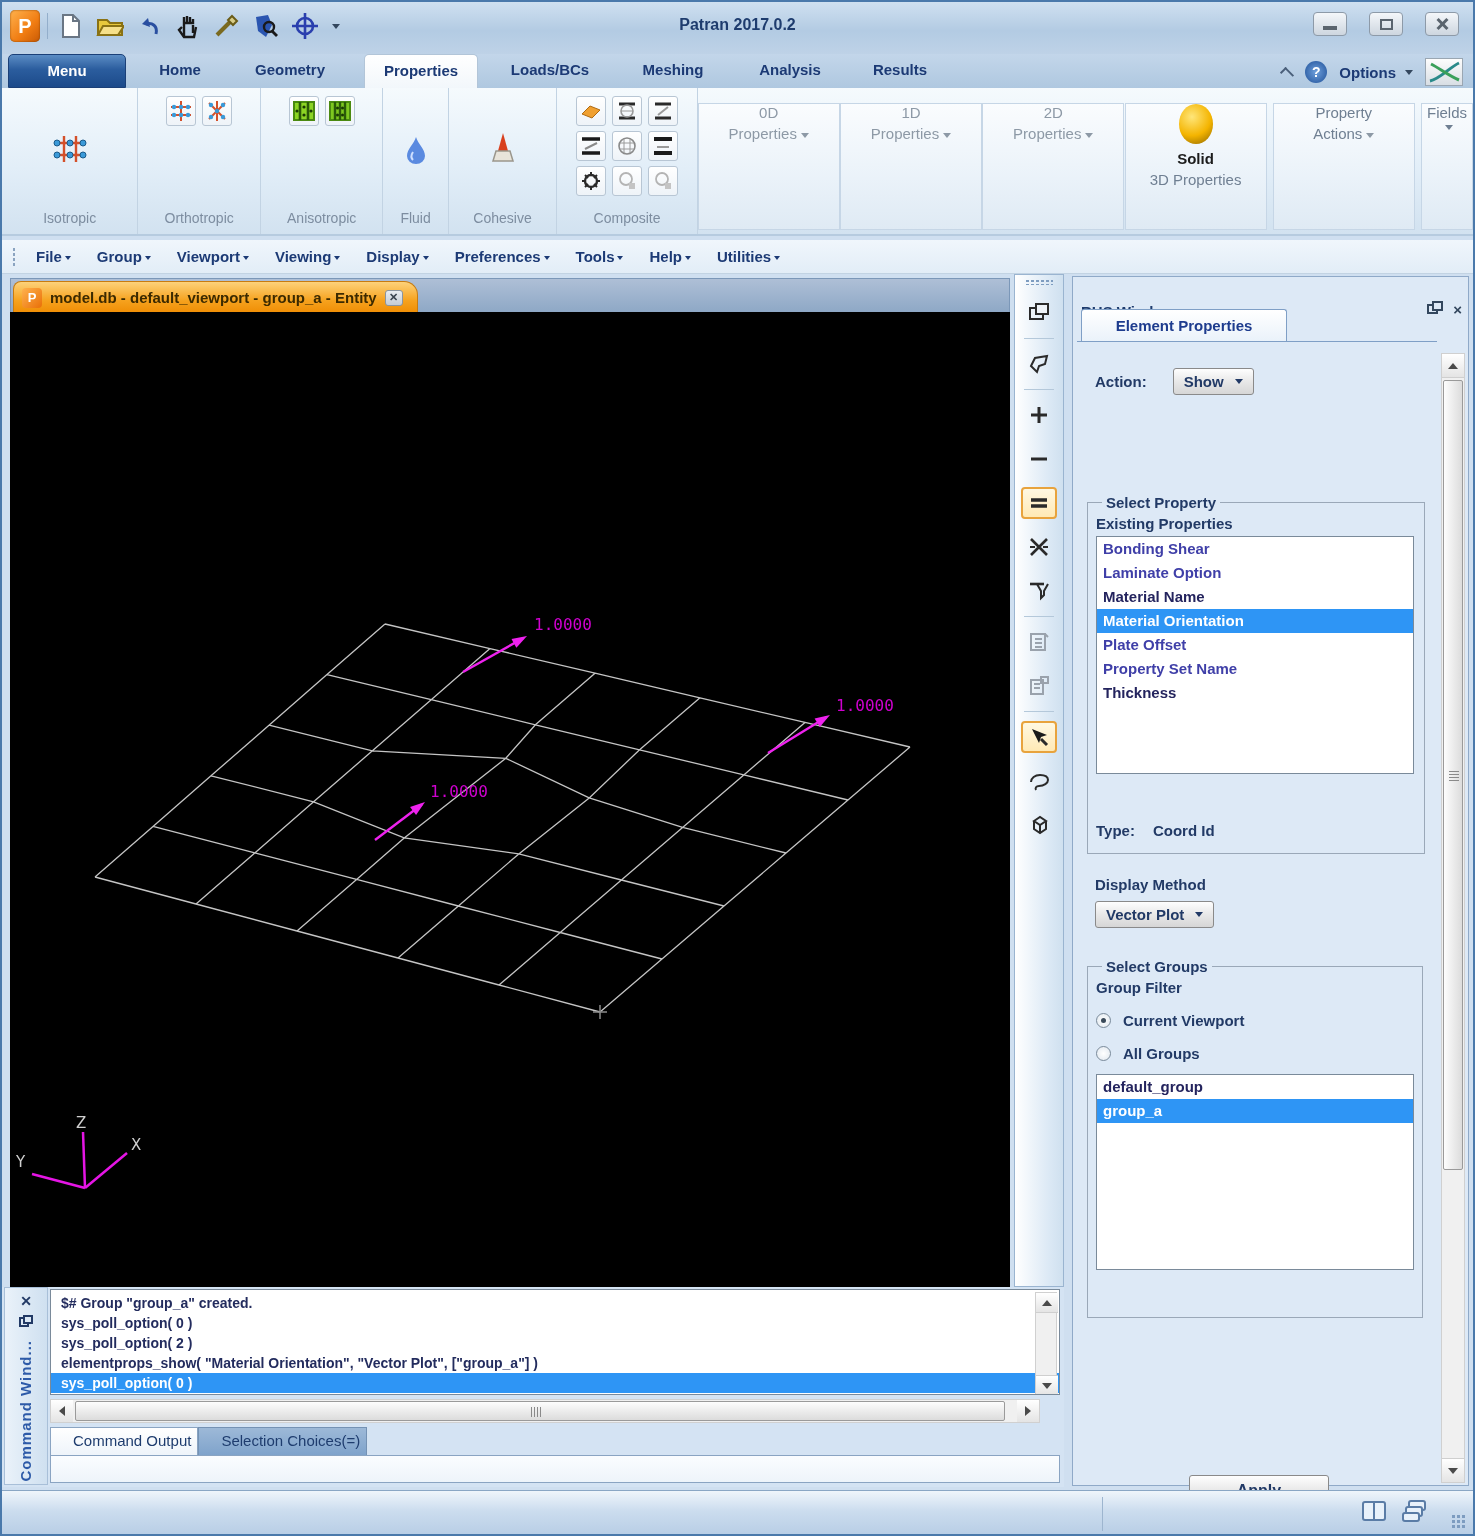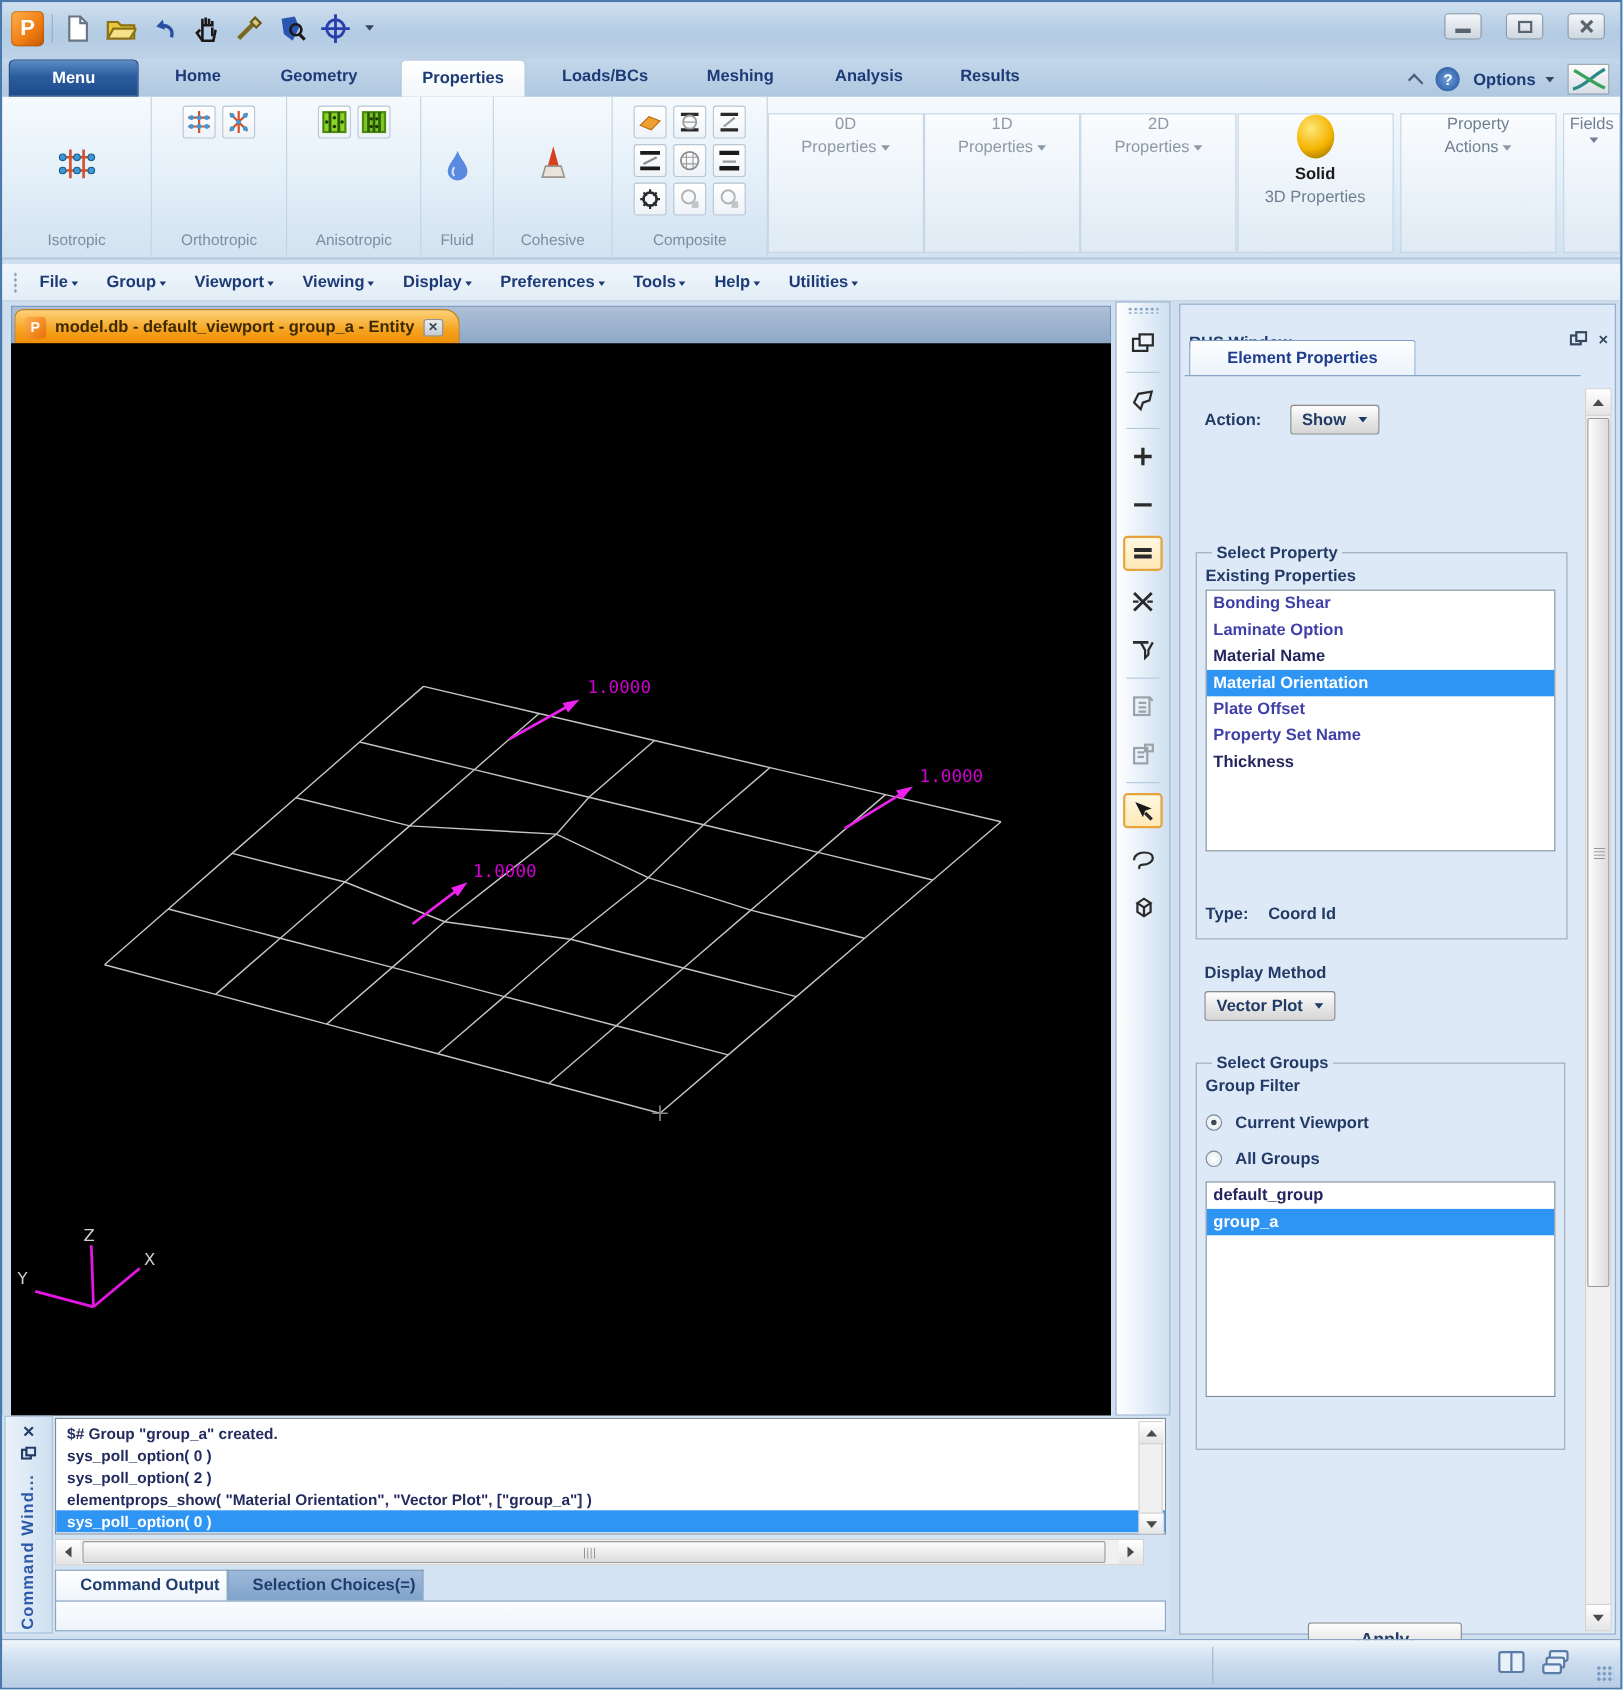--- a/index.html
+++ b/index.html
@@ -185,21 +185,21 @@
   #cmd-vscroll { right:2px; top:2px; left:auto; position:absolute; width:22px; height:104px; }
   #cmd-hscroll { position:absolute; left:48px; top:112px; width:990px; height:24px;
     background:#f0f0f0; border:1px solid #d0d0d0; }
   .hsb-btn { position:absolute; top:0; width:22px; height:22px; background:linear-gradient(#ffffff,#e4e4e4);
     display:flex; align-items:center; justify-content:center; }
   .hsb-thumb { position:absolute; top:1px; height:20px; border:1px solid #9a9a9a; border-radius:2px;
     background:linear-gradient(#fdfdfd,#dcdcdc); }
   .hthumb-grip { position:absolute; top:5px; width:10px; height:10px;
     background-image:linear-gradient(90deg,#8a8a8a 1px,transparent 1px); background-size:3px 10px; }
   #cmd-tabs { position:absolute; left:48px; top:140px; display:flex; }
-  .cmd-tab { height:28px; padding:4px 6px 0 22px; font-size:15px; font-weight:bold; color:#1e3c6e; }
+  .cmd-tab { height:28px; padding:4px 6px 0 22px; font-size:15px; font-weight:normal; color:#1e3c6e; }
   .cmd-tab.active { background:linear-gradient(#ffffff,#eef4fa); border:1px solid #8aa4c2; border-bottom:none; }
   .cmd-tab.inactive { background:linear-gradient(#9db9d8,#7fa3cb); border:1px solid #7492b4; border-bottom:none; }
   #cmd-input { position:absolute; left:48px; top:168px; width:1010px; height:28px;
     background:linear-gradient(#fbfdff,#eef4fa); border:1px solid #8aa4c2; }
 
   
   #statusbar { position:absolute; left:0; top:1488px; width:100%; height:46px;
     background:linear-gradient(#eff5fb,#cbdcee 45%,#b7cde5); border-top:1px solid #8aa6c4; }
   .status-sep { position:absolute; left:1100px; top:6px; width:1px; height:34px; background:#9db5cf; }
   .status-icons { position:absolute; right:44px; top:8px; display:flex; gap:14px; }
@@ -254,20 +254,21 @@
           </svg>
       </div>
       <div class="qat-icon">
         <svg width="28" height="28">
             <circle cx="14" cy="14" r="8" fill="none" stroke="#2a3fae" stroke-width="2.6"></circle>
             <path d="M14 1v26M1 14h26" stroke="#2a3fae" stroke-width="2.6"></path>
           </svg>
       </div>
       <div><span class="dd-caret"></span></div>
     </div>
+    <div id="title-text">Patran 2017.0.2</div>
     <div class="winbtns">
       <div class="winbtn">
           <div class="glyph-min"></div>
         </div>
       <div class="winbtn">
           <div class="glyph-max"></div>
         </div>
       <div class="winbtn">
           <div class="glyph-close"></div>
         </div>

